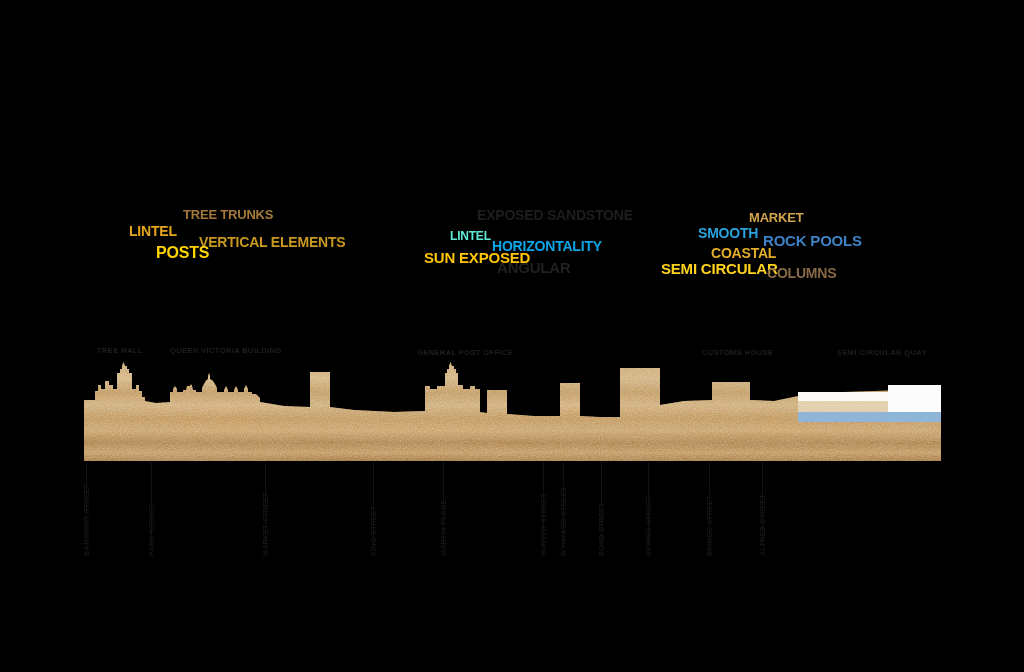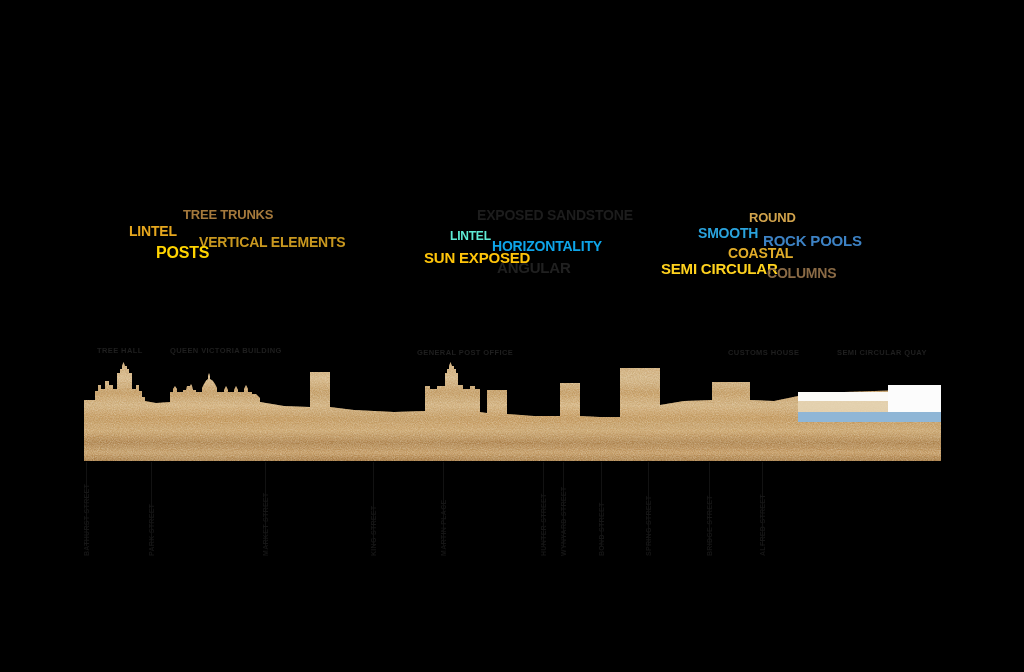--- a/index.html
+++ b/index.html
@@ -36,33 +36,33 @@
   <div id="keyword-layer">
       <span class="kw" style="left: 183px; top: 208px; color: rgb(165, 121, 60); font-size: 13px;">TREE TRUNKS</span>
       <span class="kw" style="left: 129px; top: 224px; color: rgb(230, 167, 30); font-size: 14px;">LINTEL</span>
       <span class="kw" style="left: 199px; top: 235px; color: rgb(201, 152, 31); font-size: 14px;">VERTICAL ELEMENTS</span>
       <span class="kw" style="left: 156px; top: 245px; color: rgb(255, 212, 0); font-size: 16px;">POSTS</span>
       <span class="kw" style="left: 477px; top: 208px; color: rgb(29, 29, 29); font-size: 14px;">EXPOSED SANDSTONE</span>
       <span class="kw" style="left: 450px; top: 230px; color: #5eead4; font-size: 12px;">LINTEL</span>
       <span class="kw" style="left: 492px; top: 239px; color: #0ea5e9; font-size: 14px;">HORIZONTALITY</span>
       <span class="kw" style="left: 424px; top: 250px; color: rgb(255, 197, 10); font-size: 15px;">SUN EXPOSED</span>
       <span class="kw" style="left: 497px; top: 260px; color: rgb(32, 32, 32); font-size: 15px;">ANGULAR</span>
-      <span class="kw" style="left: 749px; top: 211px; color: rgb(209, 163, 76); font-size: 13px;">ROUND</span>
+      <span class="kw" style="left: 749px; top: 211px; color: rgb(209, 163, 76); font-size: 13px;">MARKET</span>
       <span class="kw" style="left: 698px; top: 226px; color: rgb(42, 163, 221); font-size: 14px;">SMOOTH</span>
       <span class="kw" style="left: 763px; top: 233px; color: rgb(61, 130, 196); font-size: 15px;">ROCK POOLS</span>
-      <span class="kw" style="left: 728px; top: 246px; color: rgb(226, 173, 41); font-size: 14px;">COASTAL</span>
+      <span class="kw" style="left: 711px; top: 246px; color: rgb(226, 173, 41); font-size: 14px;">COASTAL</span>
       <span class="kw" style="left: 661px; top: 261px; color: rgb(255, 210, 30); font-size: 15px;">SEMI CIRCULAR</span>
       <span class="kw" style="left: 767px; top: 266px; color: rgb(138, 106, 69); font-size: 14px;">COLUMNS</span>
     </div>
 
   <div id="landmark-layer">
       <span class="landmark" style="left: 97px; top: 347px; color: rgb(31, 31, 31);">TREE HALL</span>
       <span class="landmark" style="left: 170px; top: 347px; color: rgb(31, 31, 31);">QUEEN VICTORIA BUILDING</span>
       <span class="landmark" style="left: 417px; top: 349px; color: rgb(31, 31, 31);">GENERAL POST OFFICE</span>
-      <span class="landmark" style="left: 702px; top: 349px; color: rgb(31, 31, 31); margin-left: 26px;">CUSTOMS HOUSE</span>
+      <span class="landmark" style="left: 702px; top: 349px; color: rgb(31, 31, 31);">CUSTOMS HOUSE</span>
       <span class="landmark" style="left: 837px; top: 349px; color: rgb(31, 31, 31);">SEMI CIRCULAR QUAY</span>
     </div>
 
   <svg id="section-svg" style="position:absolute;left:84px;top:360px;" width="857" height="101" viewBox="0 0 857 101">
     <defs>
       <linearGradient id="sandBase" x1="0" y1="0" x2="0" y2="1">
         <stop offset="0" stop-color="#cfa770"></stop>
         <stop offset="0.18" stop-color="#dcbd8e"></stop>
         <stop offset="0.32" stop-color="#c49a60"></stop>
         <stop offset="0.45" stop-color="#d7b582"></stop>

